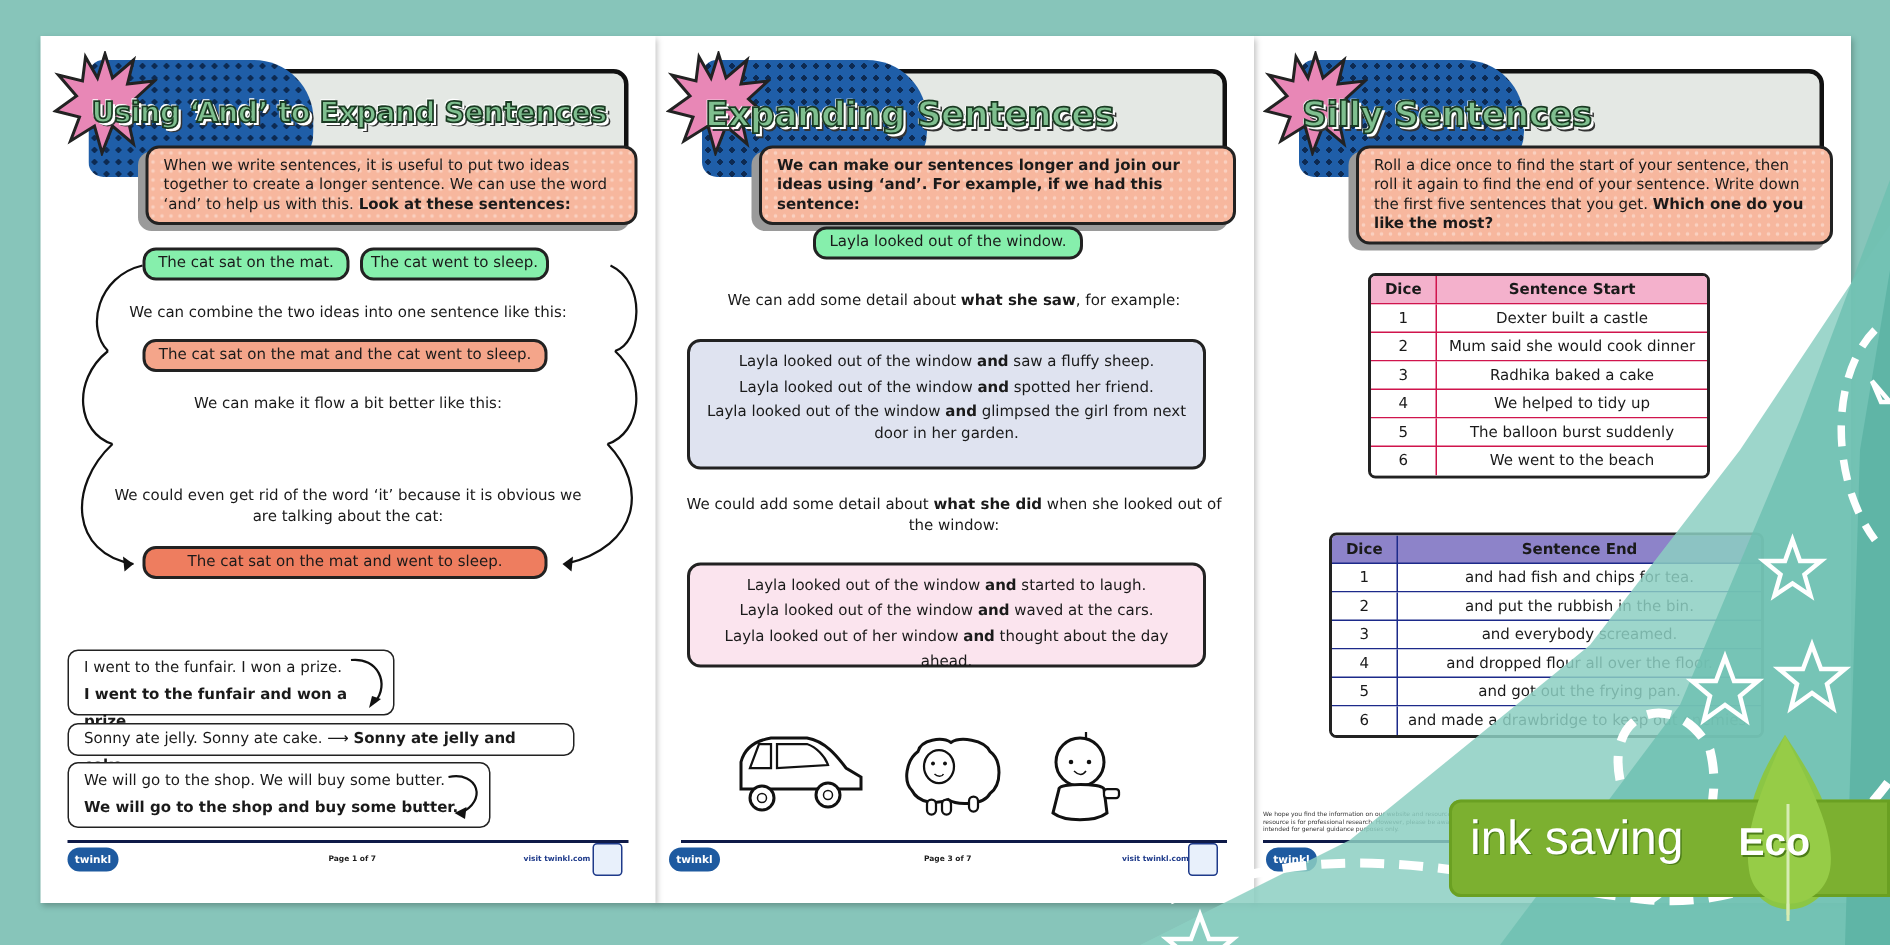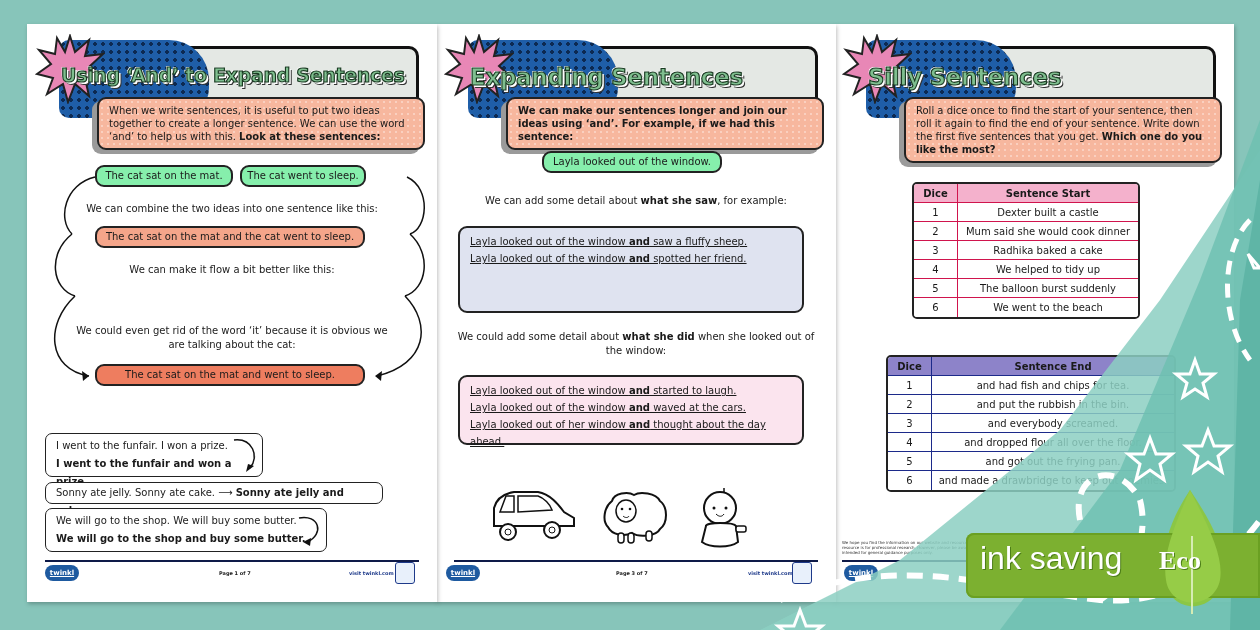--- a/index.html
+++ b/index.html
@@ -89,33 +89,33 @@
     font-size: 10px; padding: 3px 10px; line-height: 18px; background: #fff;
   }
   .example b { font-weight: bold; }
 
   .footer-line {
     position: absolute; left: 18px; right: 18px; height: 2px; background: #0e1a48;
   }
   .footer-logo {
     position: absolute; width: 34px; height: 16px; border-radius: 8px;
     background: #1e5aa0; color: #fff; font-size: 7px; font-weight: bold;
-    text-align: center; line-height: 16px; text-decoration: underline;
+    text-align: center; line-height: 16px;
   }
   .footer-page { position: absolute; font-size: 5px; font-weight: bold; }
   .footer-visit { position: absolute; font-size: 5px; font-weight: bold; color: #1e3a8a; }
   .footer-badge {
     position: absolute; width: 20px; height: 22px; border: 1px solid #1e3a8a;
     border-radius: 3px; background: #e8f0fb;
   }
 
   
   .box {
     position: absolute; border: 2px solid #222; border-radius: 9px;
-    font-size: 10px; line-height: 17px; padding: 5px 10px; text-decoration: underline;
+    font-size: 10px; text-align: center; line-height: 17px; padding: 5px 10px;
   }
   .box.blue { background: #dfe3f0; }
   .box.pinkbox { background: #fbe4ee; }
   .box b { font-weight: bold; }
   .pics { position: absolute; }
 
   
   table.dice {
     position: absolute; border-collapse: separate; border-spacing: 0;
     font-size: 10px; border: 2px solid #222; border-radius: 5px; overflow: hidden;
@@ -140,21 +140,21 @@
     background: #7cb030; border-radius: 8px 0 0 8px; z-index: 11;
     box-shadow: inset 0 0 0 2px #6aa022;
   }
   .eco-text {
     position: absolute; left: 980px; top: 540px; font-size: 32px; color: #fff;
     font-family: "Liberation Sans", sans-serif; z-index: 13;
     text-shadow: 1px 1px 0 #4c7d18;
   }
   .eco-label {
     position: absolute; left: 1159px; top: 546px; font-size: 26px; color: #fff; font-weight: bold;
-    font-family: Liberation Serif, serif; z-index: 13;
+    font-family: Liberation Sans, sans-serif; z-index: 13;
     text-shadow: 1px 1px 0 #4c7d18;
   }
 </style>
 </head>
 <body>
 
 <div class="page" id="p1">
   <div class="banner">
     <div class="titlebox"></div>
     <div class="bluedots"></div>
@@ -230,20 +230,21 @@
 
   <div class="pill grey" style="left:106px; top:127px; width:180px;">Layla looked out of the window.</div>
 
   <div class="centertext" style="left:20px; top:170px; width:360px;">
     <span>We can add some detail about </span><b>what she saw</b><span>, for example:</span>
   </div>
 
   <div class="box blue" style="left:22px; top:202px; width:346px; height:87px;">
     <div><span>Layla looked out of the window </span><b>and</b><span> saw a fluffy sheep.</span></div>
     <div><span>Layla looked out of the window </span><b>and</b><span> spotted her friend.</span></div>
+    <div style="line-height:15px;"><span>Layla looked out of the window </span><b>and</b><span> glimpsed the girl from next door in her garden.</span></div>
   </div>
 
   <div class="centertext" style="left:18px; top:306px; width:364px;">
     <span>We could add some detail about </span><b>what she did</b><span> when she looked out of the window:</span>
   </div>
 
   <div class="box pinkbox" style="left:22px; top:351px; width:346px; height:70px;">
     <div><span>Layla looked out of the window </span><b>and</b><span> started to laugh.</span></div>
     <div><span>Layla looked out of the window </span><b>and</b><span> waved at the cars.</span></div>
     <div><span>Layla looked out of her window </span><b>and</b><span> thought about the day ahead.</span></div>

